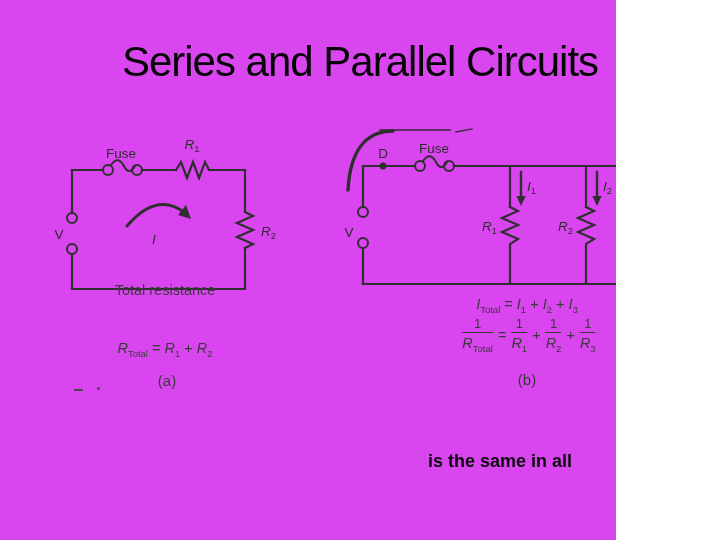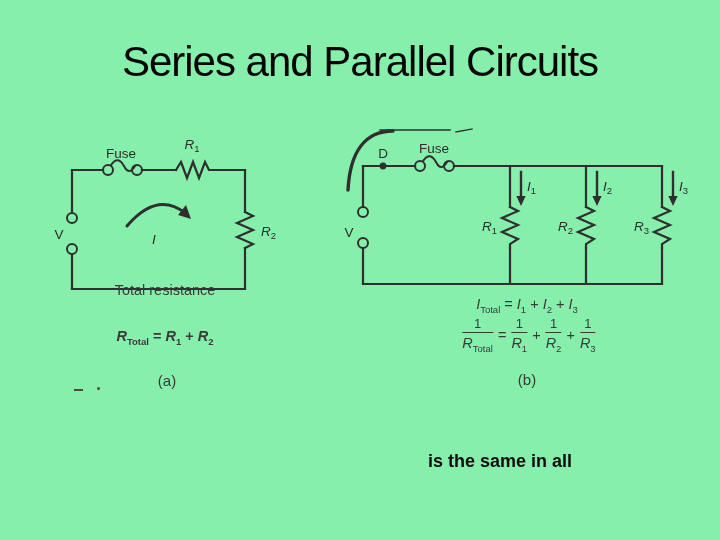--- a/index.html
+++ b/index.html
@@ -1,17 +1,17 @@
 <!DOCTYPE html>
 <html><head>
 <meta charset="utf-8">
 <style>
   html,body{margin:0;padding:0;background:#ffffff;}
   .slide{
-    position:relative;width:720px;height:540px;background:#86efac;overflow:hidden;
+    position:relative;width:616px;height:540px;background:#d946ef;overflow:hidden;
     font-family:"Liberation Sans", sans-serif;color:#111;
   }
   .title{
     position:absolute;left:0;top:38px;width:720px;text-align:center;
     font-size:42px;letter-spacing:-1px;color:#060606;font-weight:400;
   }
   
   .diagram-layer{position:absolute;left:0;top:0;width:720px;height:540px;}
   .diagram-layer text{font-family:"Liberation Sans", sans-serif;fill:#2d2d2d;font-size:13.5px;}
   .diagram-layer .it{font-style:italic;}
@@ -113,21 +113,21 @@
     <text x="497" y="231" text-anchor="end"><tspan class="it">R</tspan><tspan class="sub" dy="3">1</tspan></text>
     <text x="573" y="231" text-anchor="end"><tspan class="it">R</tspan><tspan class="sub" dy="3">2</tspan></text>
     <text x="649" y="231" text-anchor="end"><tspan class="it">R</tspan><tspan class="sub" dy="3">3</tspan></text>
     <text x="527" y="191"><tspan class="it">I</tspan><tspan class="sub" dy="3">1</tspan></text>
     <text x="603" y="191"><tspan class="it">I</tspan><tspan class="sub" dy="3">2</tspan></text>
     <text x="679" y="191"><tspan class="it">I</tspan><tspan class="sub" dy="3">3</tspan></text>
   </svg>
 
   <div class="ftext center" style="left:165px;top:282px;">Total resistance</div>
 
-  <div class="ftext center" style="left:165px;top:328px;font-weight:bold;">
+  <div class="ftext center" style="left:165px;top:340px;">
     <i>R</i><sub>Total</sub>
     <span>=</span>
     <i>R</i><sub>1</sub>
     <span>+</span>
     <i>R</i><sub>2</sub>
   </div>
 
   <div class="figlabel" style="left:167px;top:372px;">(a)</div>
   <div class="artifact" style="left:74px;top:389px;width:9px;height:2px;"></div>
   <div class="artifact" style="left:97px;top:387px;width:3px;height:3px;border-radius:50%;"></div>

